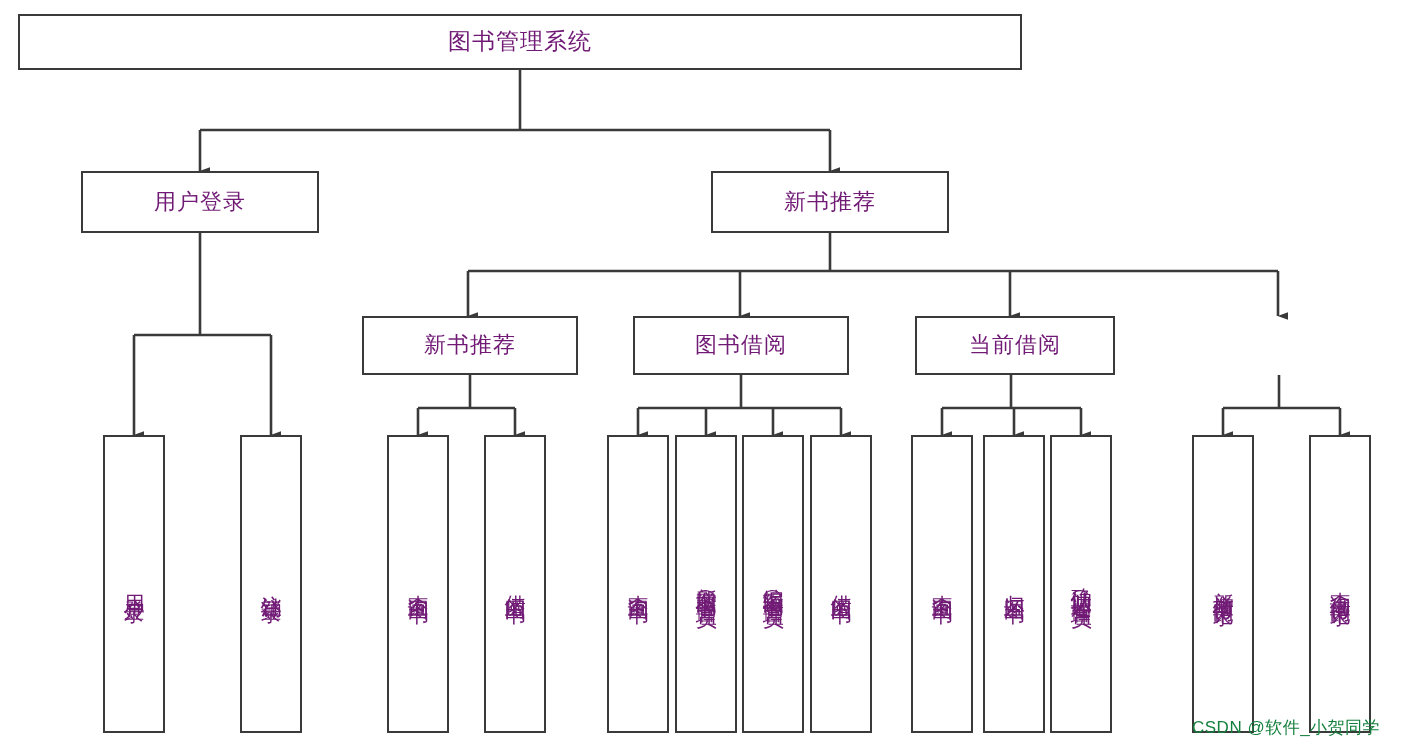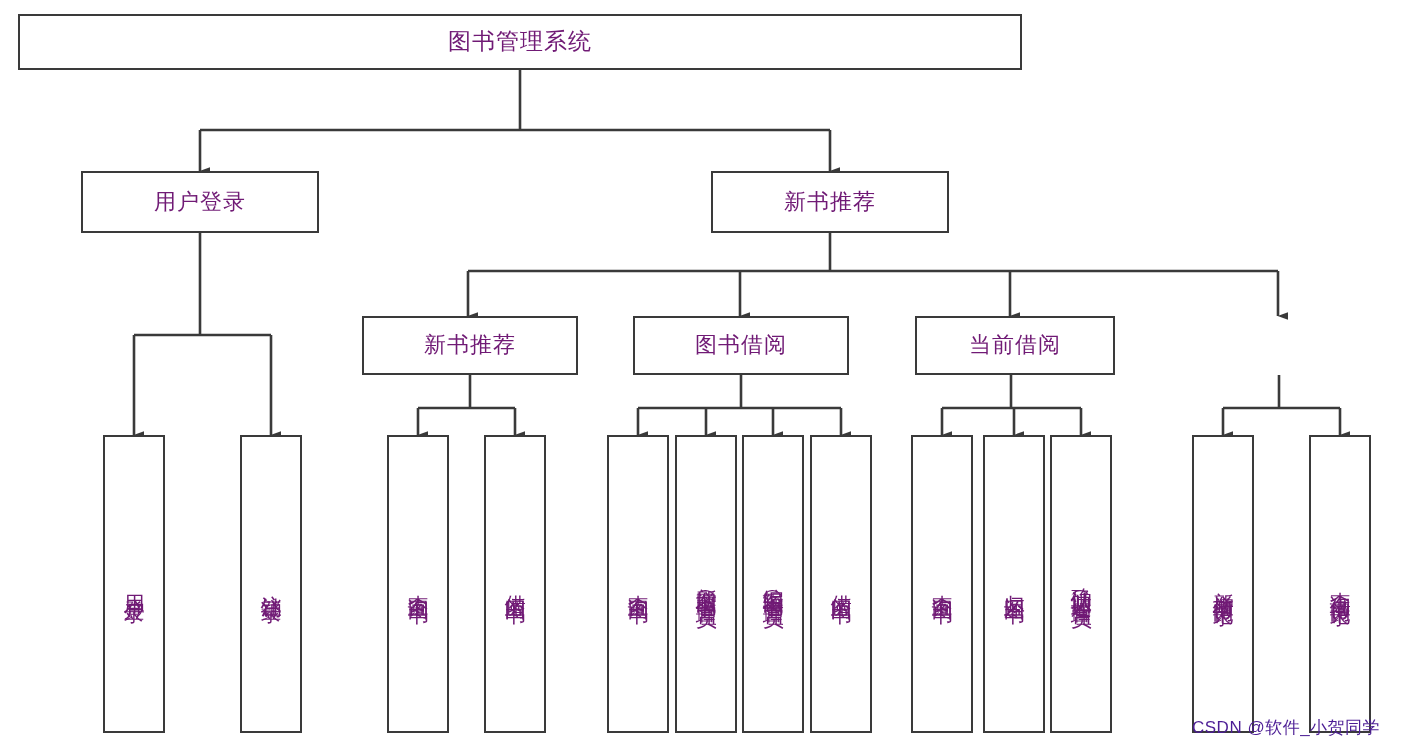--- a/index.html
+++ b/index.html
@@ -174,15 +174,15 @@
   <div class="node v" id="n-lf-10" style="left: 1050px; top: 435px; width: 62px; height: 298px;">
     <span class="vtext">确认归还（管理员）</span>
     </div>
   <div class="node v" id="n-lf-11" style="left: 1192px; top: 435px; width: 62px; height: 298px;">
     <span class="vtext">新增借阅记录</span>
     </div>
   <div class="node v" id="n-lf-12" style="left: 1309px; top: 435px; width: 62px; height: 298px;">
     <span class="vtext">查询借阅记录</span>
     </div>
 
-  <div class="watermark" style="left: 1192px; top: 716px; color: #4c1d95;">CSDN @软件_小贺同学</div>
+  <div class="watermark" style="left: 1192px; top: 716px; color: #15803d;">CSDN @软件_小贺同学</div>
 
 </div>
 
 </body></html>

